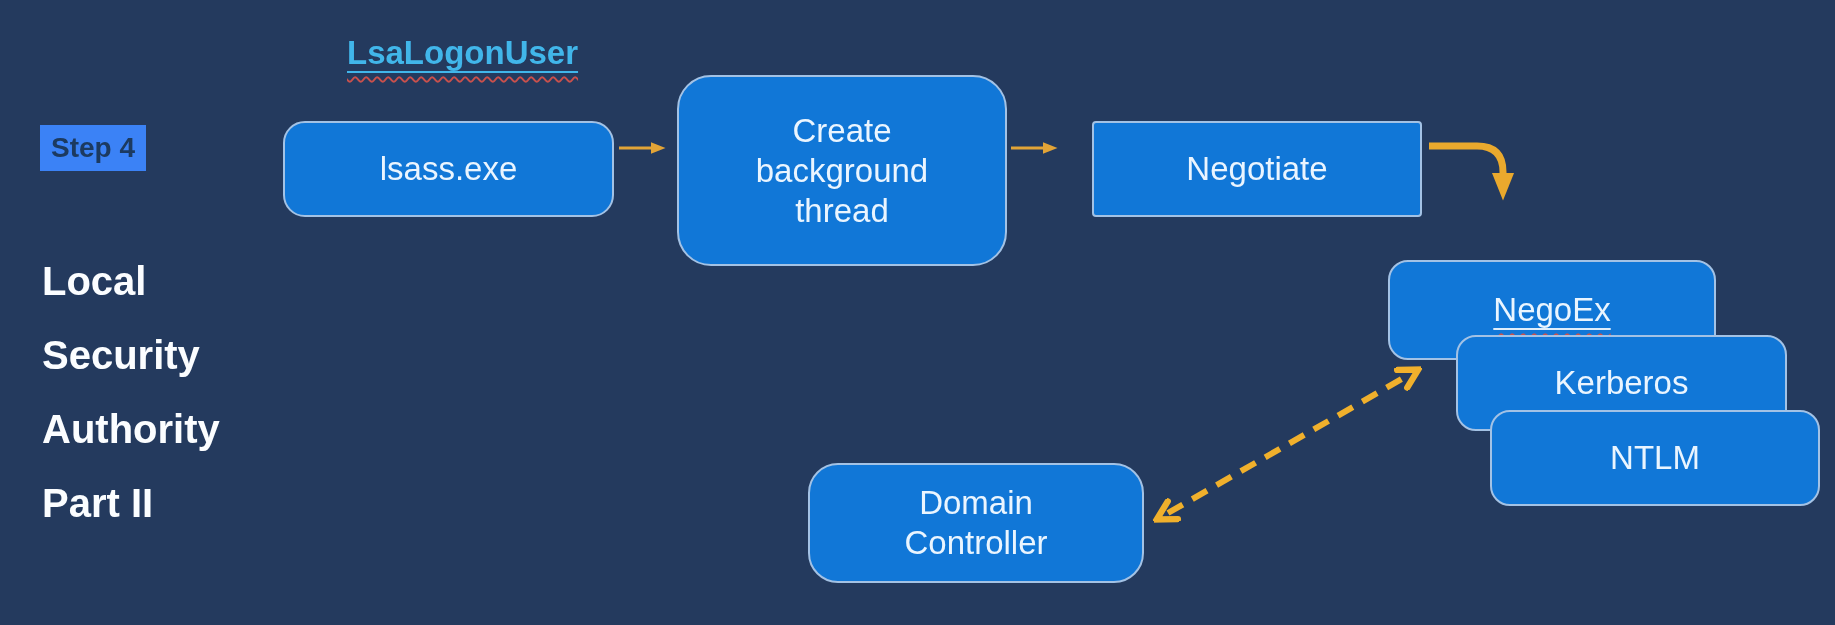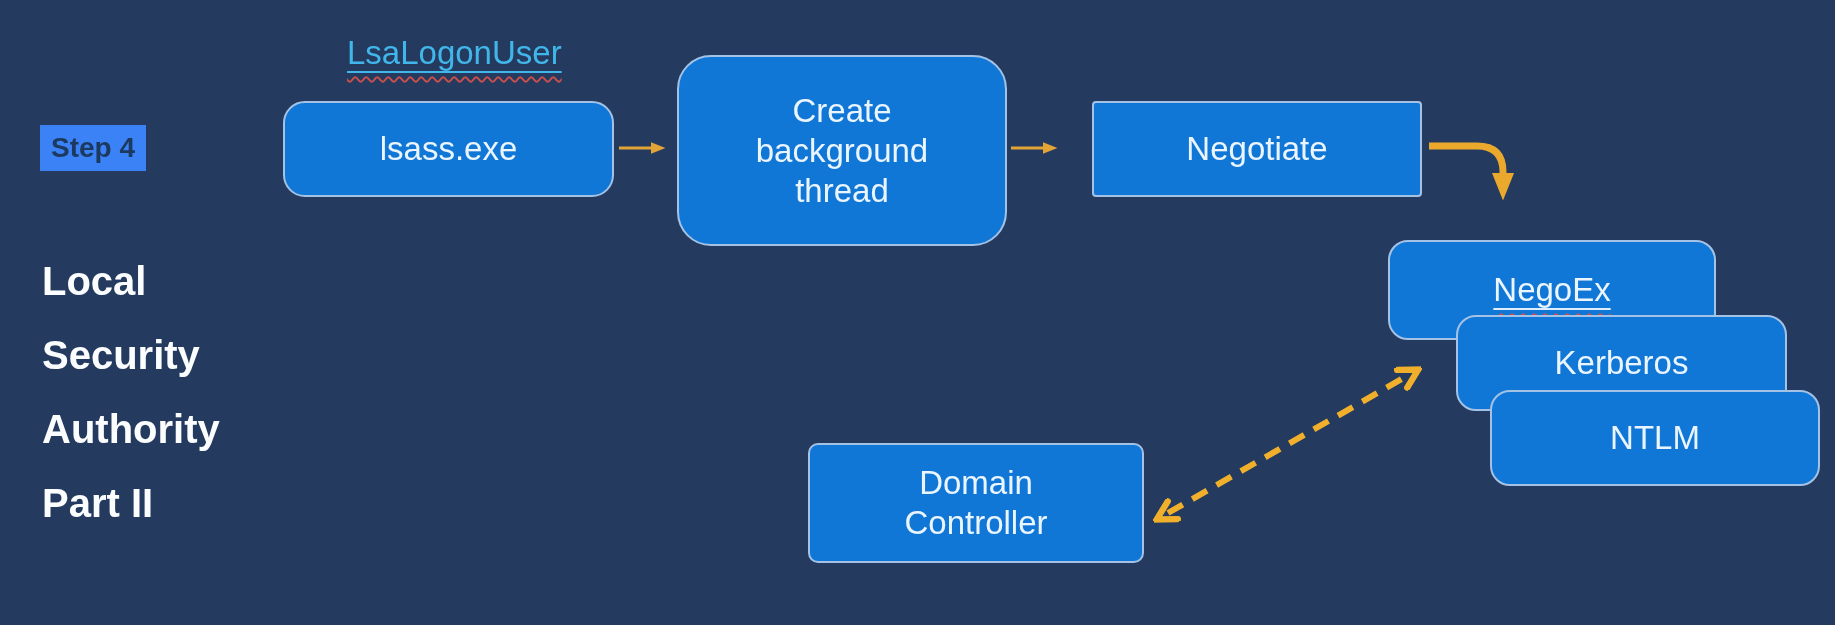--- a/index.html
+++ b/index.html
@@ -19,21 +19,21 @@
   }
   
   .title{
     position:absolute;left:42px;top:244px;
     color:#fbfdff;font-size:40px;font-weight:700;
     line-height:74px;white-space:pre-line;letter-spacing:0;
   }
   
   .api-link{
     position:absolute;left:347px;top:34px;
-    color:#41b6ea;font-size:33px;font-weight:400;
+    color:#41b6ea;font-size:33px;font-weight:700;
     text-decoration:none;cursor:pointer;
   }
   .u-wavy{
     text-decoration:underline wavy #c9504c;
     text-decoration-thickness:2px;
     text-underline-offset:12px;
   }
   .u-solid{
     text-decoration:underline solid currentColor;
     text-decoration-thickness:2px;
@@ -53,28 +53,29 @@
   .node{
     position:absolute;
     background:#1177d7;
     border:2px solid #a3c2e5;
     color:#eaf5ff;
     display:flex;align-items:center;justify-content:center;
     text-align:center;
     font-size:33px;font-weight:400;
     line-height:40px;white-space:pre-line;
     box-sizing:border-box;
+    margin-top:20px;
   }
   .n-lsass     {left:283px; top:101px; width:331px; height:96px;  border-radius:22px;}
   .n-create    {left:677px; top:55px;  width:330px; height:191px; border-radius:34px;}
   .n-negotiate {left:1092px;top:101px; width:330px; height:96px;  border-radius:4px;}
   .n-negoex    {left:1388px;top:240px; width:328px; height:100px; border-radius:20px; z-index:1;}
   .n-kerberos  {left:1456px;top:315px; width:331px; height:96px;  border-radius:20px; z-index:2;}
   .n-ntlm      {left:1490px;top:390px; width:330px; height:96px;  border-radius:20px; z-index:3;}
-  .n-dc        {left:808px; top:443px; width:336px; height:120px; border-radius:10px;}
+  .n-dc        {left:808px; top:443px; width:336px; height:120px; border-radius:30px;}
   
   .annotation{
     position:absolute;left:1553px;top:106px;
     color:#40c9f1;font-size:33px;line-height:40px;
     white-space:pre-line;
   }
   
   .overlay{
     position:absolute;left:0;top:0;width:1835px;height:625px;
     pointer-events:none;z-index:5;

